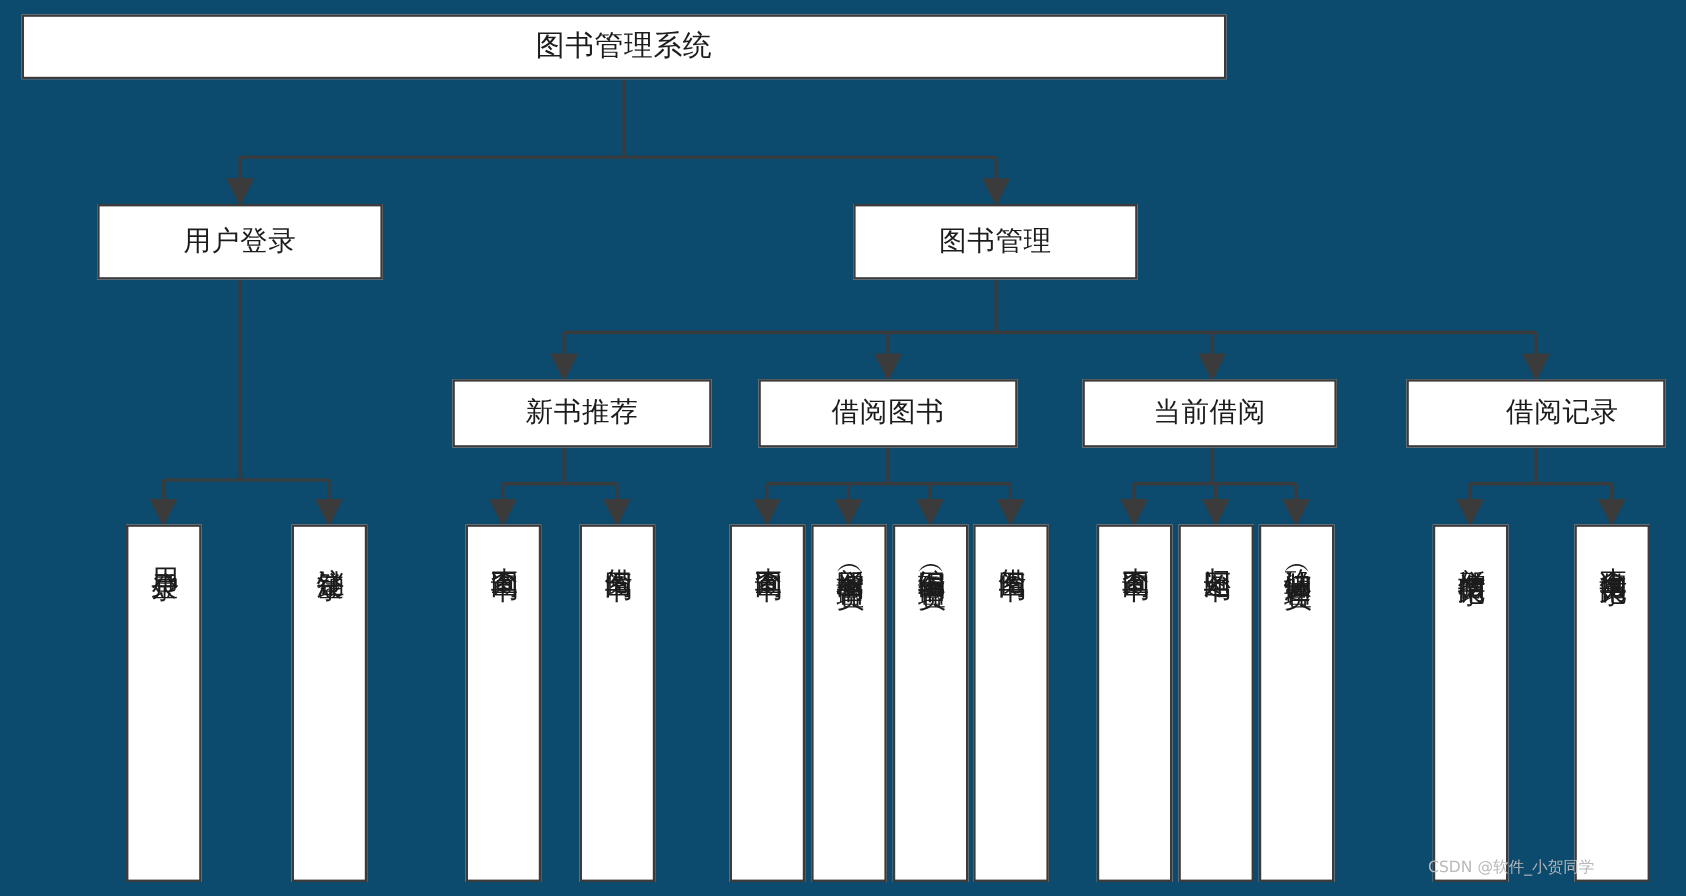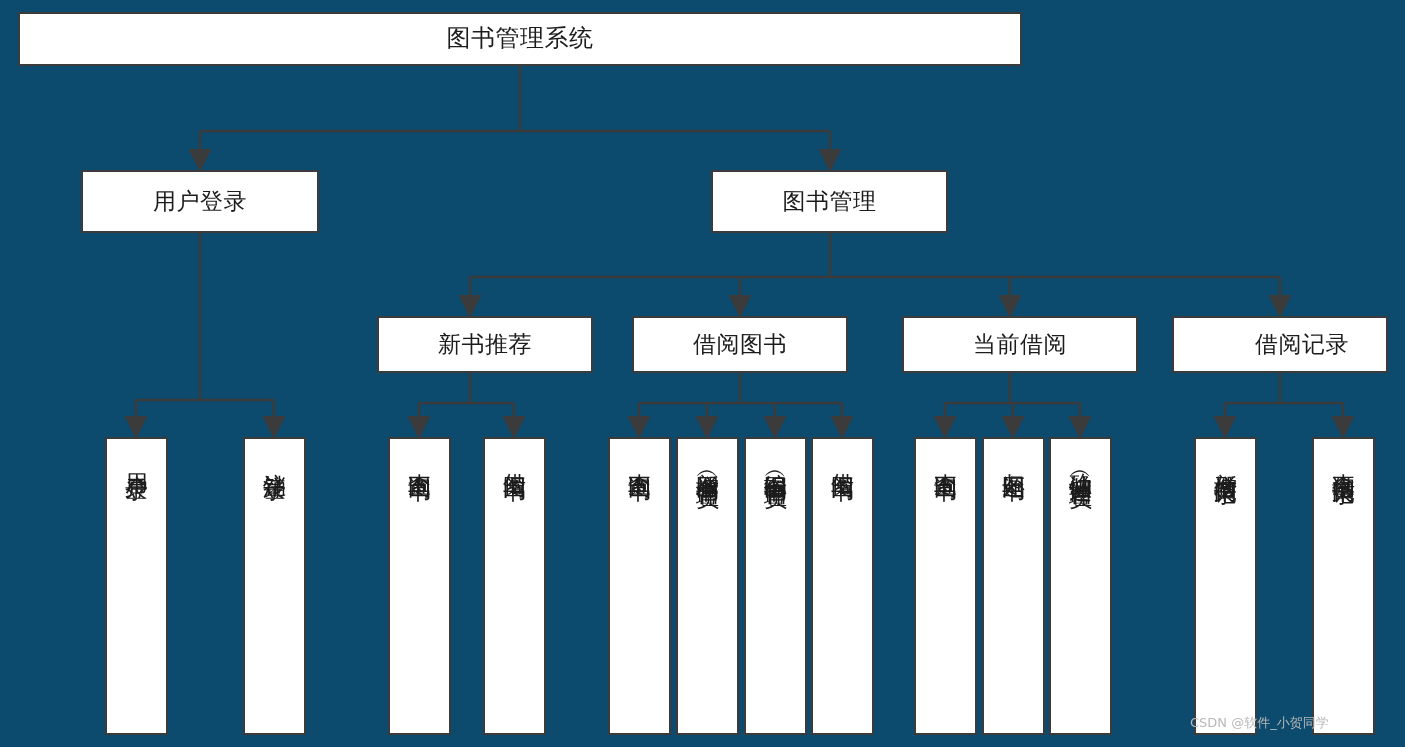--- a/index.html
+++ b/index.html
@@ -136,21 +136,21 @@
   <div class="node h" style="left:711px; top:170px; width:237px; height:63px;">
     <span class="node-label">图书管理</span>
   </div>
 
   <div class="node h" style="left:377px; top:316px; width:216px; height:57px;">
     <span class="node-label">新书推荐</span>
   </div>
   <div class="node h" style="left:632px; top:316px; width:216px; height:57px;">
     <span class="node-label">借阅图书</span>
   </div>
-  <div class="node h" style="left:902px; top:316px; width:236px; height:57px;">
+  <div class="node h" style="left:902px; top:316px; width:212px; height:57px;font-family:Liberation Serif, serif;">
     <span class="node-label">当前借阅</span>
   </div>
   <div class="node h" style="left:1172px; top:316px; width:216px; height:57px;padding-left:44px;">
     <span class="node-label">借阅记录</span>
   </div>
 
   <div class="node v" style="left:105px; top:437px; width:63px; height:298px;">
     <span class="node-label">用户登录</span>
   </div>
   <div class="node v" style="left:243px; top:437px; width:63px; height:298px;">

